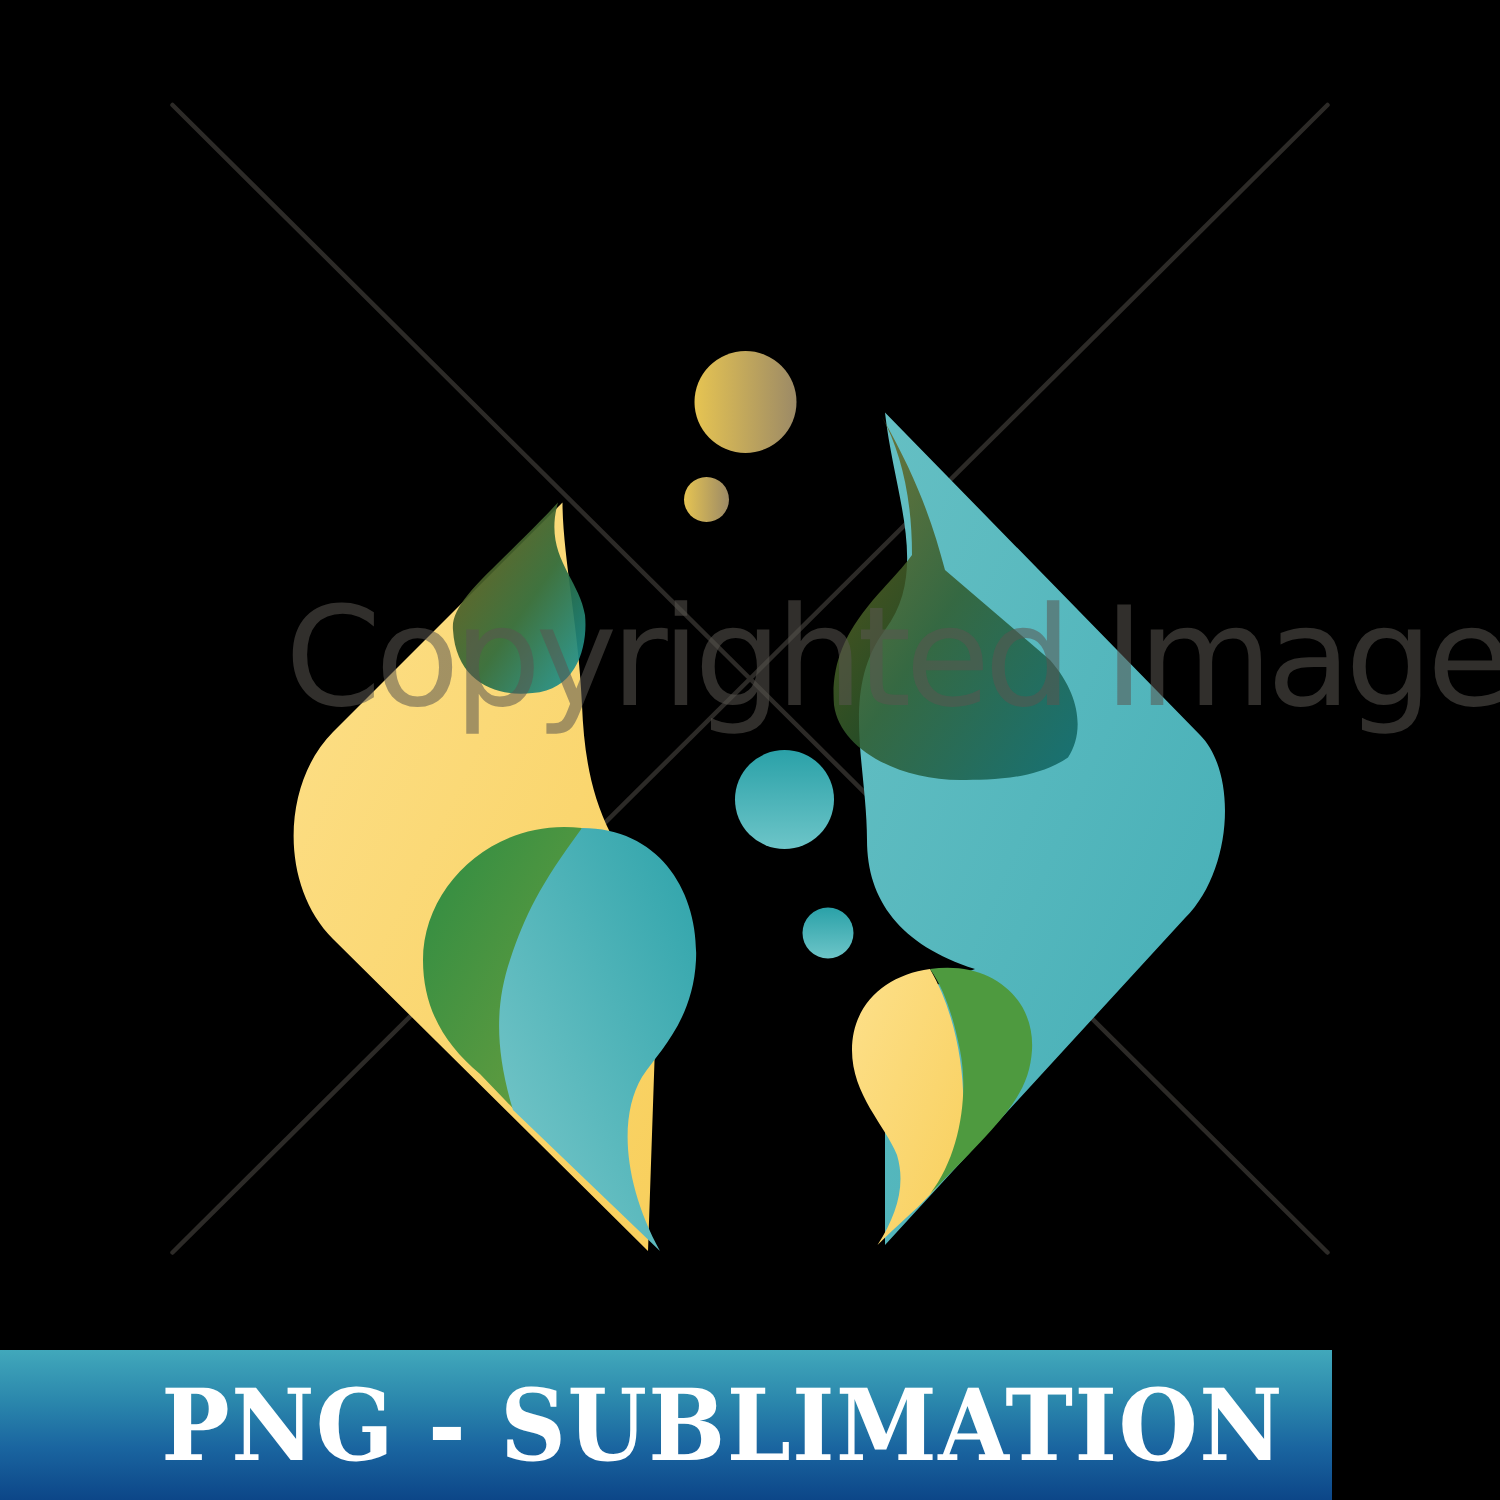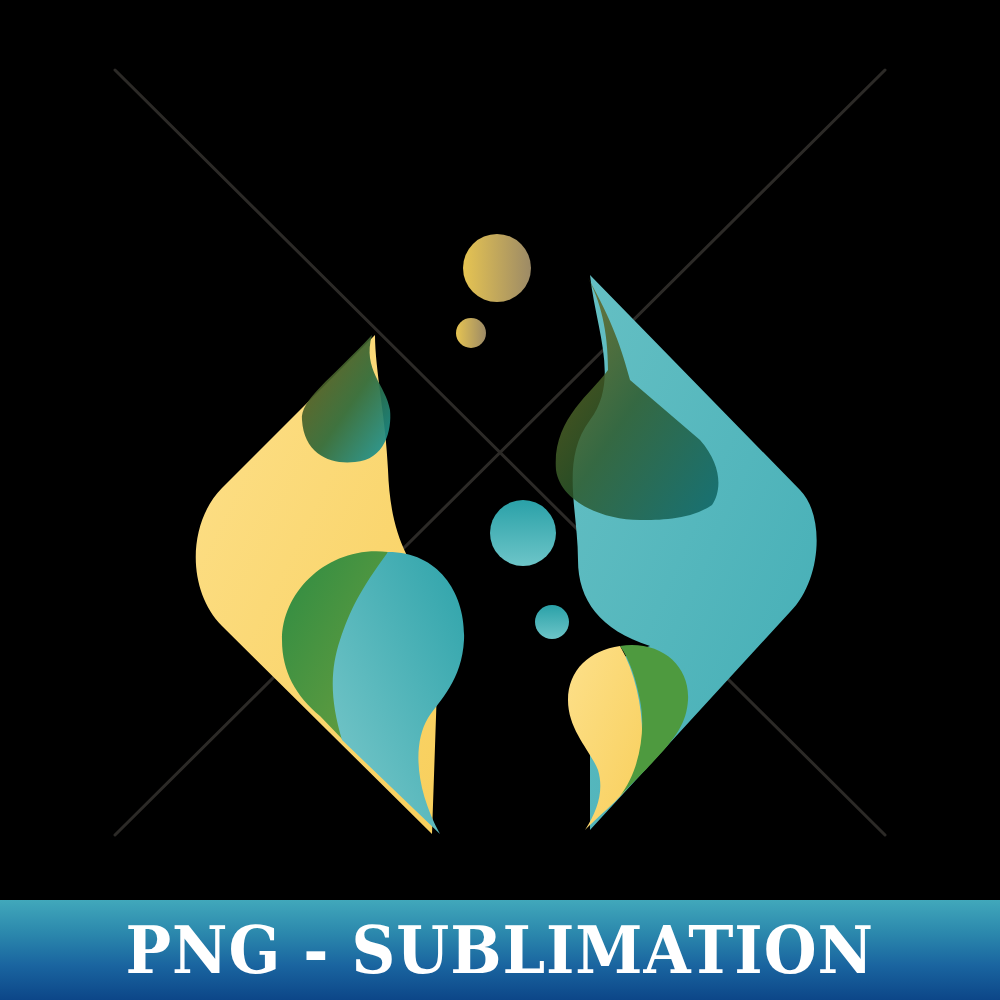--- a/index.html
+++ b/index.html
@@ -10,23 +10,23 @@
     position: absolute; left: 0; top: 58px; width: 960px; text-align: center;
     color: #fff; font-family: "DejaVu Serif", serif; font-size: 74px; font-weight: bold;
     letter-spacing: 18px; padding-left: 18px;
   }
   .watermark {
     position: absolute; left: 190px; top: 385px; width: 640px; text-align: center;
     color: rgba(90, 86, 80, 0.55); font-family: "DejaVu Sans", sans-serif; font-size: 92px;
     letter-spacing: -4px; white-space: nowrap; pointer-events: none;
   }
   .banner {
-    position: absolute; left: 0; top: 900px; width: 1000px; height: 100px;
+    position: absolute; left: 0; top: 900px; width: 888px; height: 100px;
     background: linear-gradient(to bottom, #41a8bb 0%, #2a86ac 35%, #1a65a0 65%, #0c4688 100%);
-    display: flex; align-items: center; justify-content: center;
+    display: flex; align-items: center; justify-content: flex-end;
   }
   .banner-text {
     color: #fff; font-family: "DejaVu Serif", serif; font-weight: bold; font-size: 66px;
     letter-spacing: 1px; transform: scaleX(0.92); margin-left: 0px;
   }
 </style>
 </head>
 <body>
 
 <div class="artboard">
@@ -88,17 +88,18 @@
     <path fill="url(#gYellow)" d="M620,646 C590,650 568,670 568,700 C568,730 590,750 598,770 C604,790 598,810 585,830 C610,805 634,790 640,760 C646,730 640,680 620,646 Z"></path>
 
     <path fill="#4e9a3f" d="M620,646 C660,640 690,665 688,700 C686,730 670,745 620,796 C640,770 646,730 640,700 C636,680 630,660 620,646 Z"></path>
 
     <circle cx="497" cy="268" r="34" fill="url(#gGold)"></circle>
     <circle cx="471" cy="333" r="15" fill="url(#gGold)"></circle>
     <circle cx="523" cy="533" r="33" fill="url(#gTealCircle)"></circle>
     <circle cx="552" cy="622" r="17" fill="url(#gTealCircle)"></circle>
   </svg>
 
+  <div class="watermark">Copyrighted Image</div>
 </div>
 
 <div class="banner">
   <span class="banner-text">PNG - SUBLIMATION</span>
 </div>
 
 </body></html>

